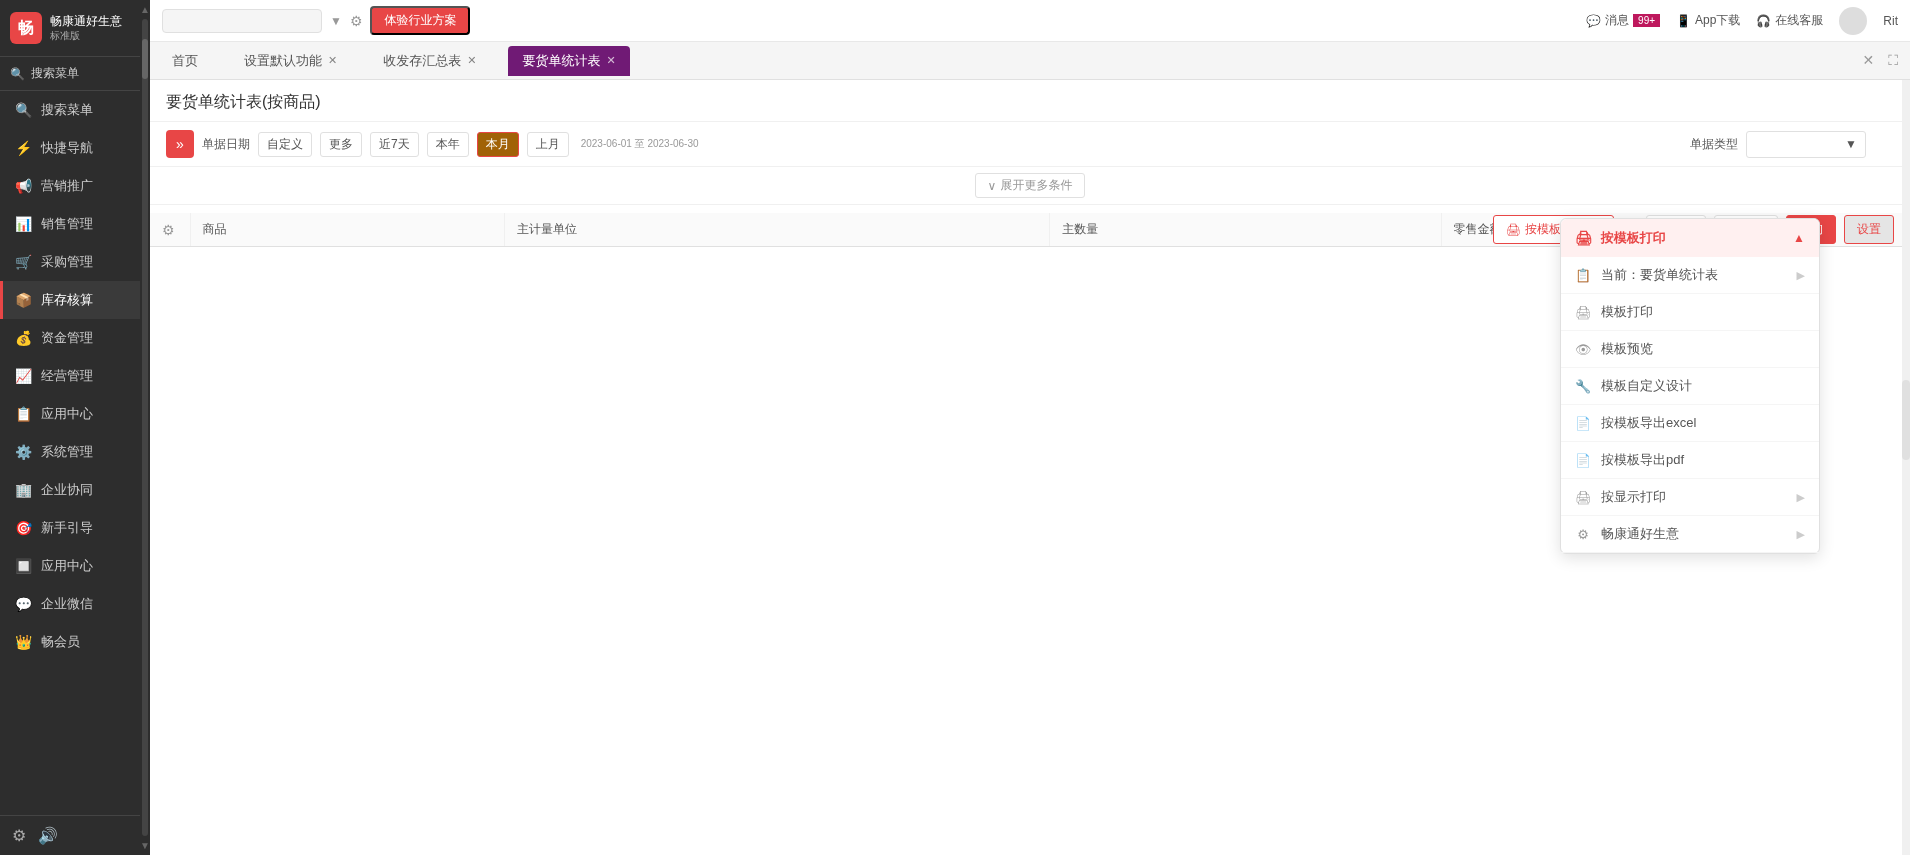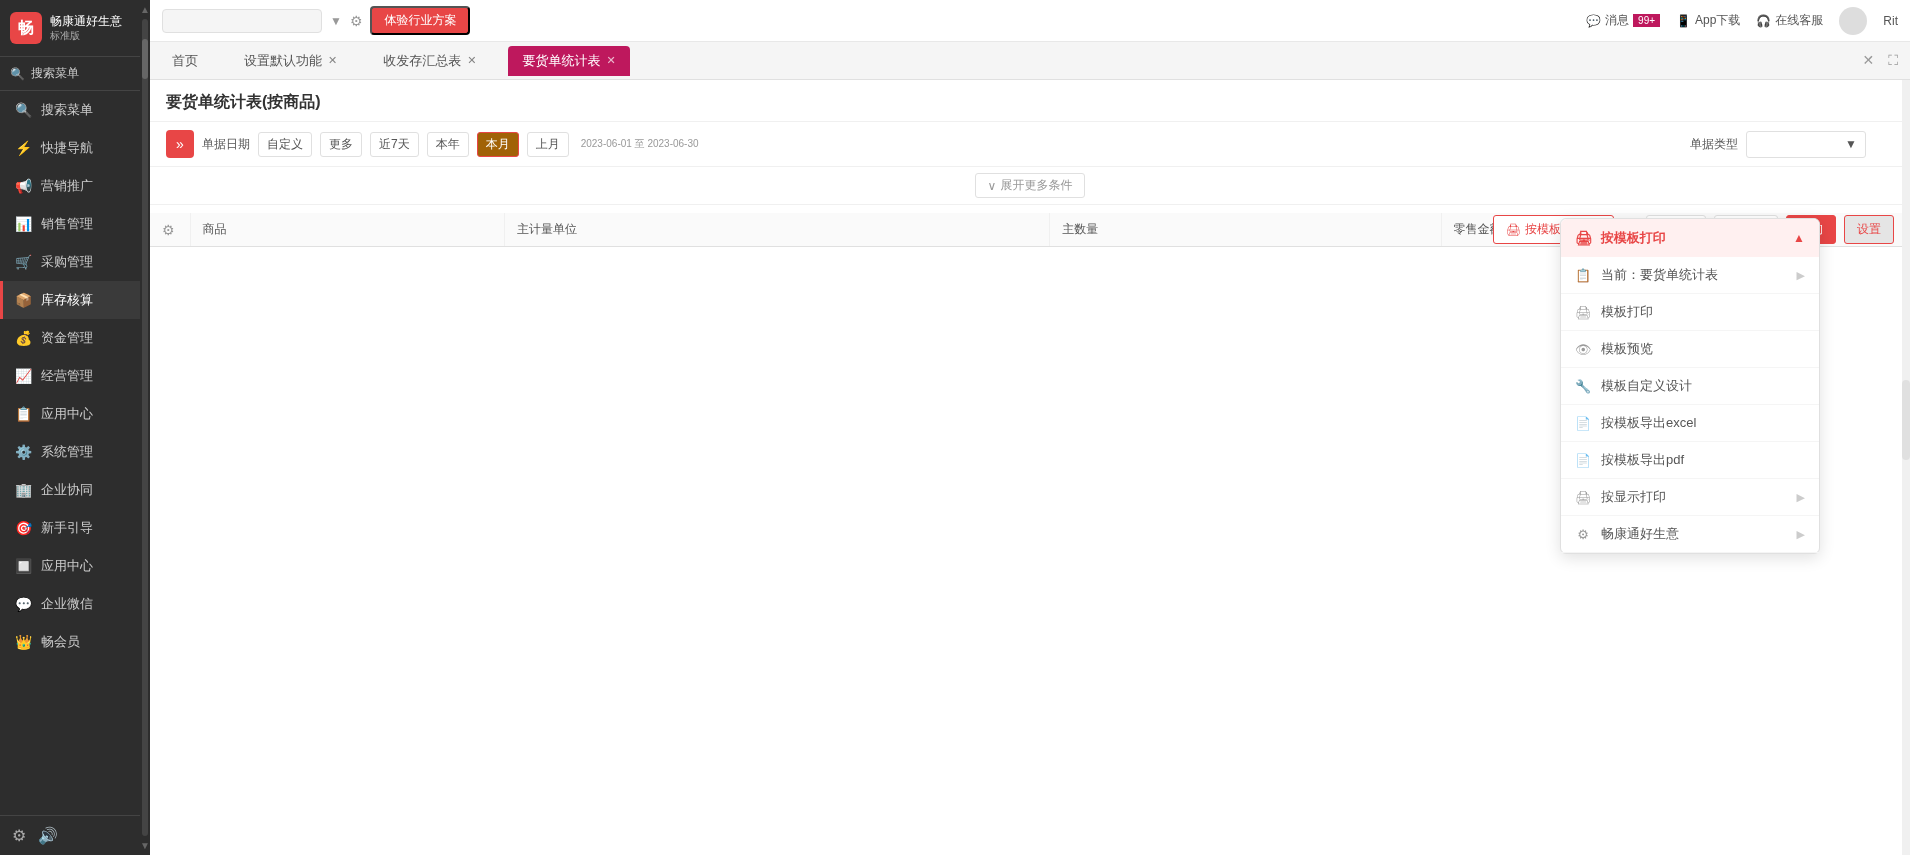--- a/index.html
+++ b/index.html
@@ -156,36 +156,36 @@
     }
     .tab {
       padding: 6px 14px;
       font-size: 13px;
       cursor: pointer;
       border-radius: 4px 4px 0 0;
       color: #555;
       display: flex; align-items: center; gap: 6px;
     }
     .tab.active {
-      background: #be185d;
+      background: #701a75;
       color: white;
     }
     .tab-close { font-size: 11px; opacity: 0.7; }
     .tabs-right { margin-left: auto; display: flex; gap: 6px; }
     .tab-ctrl-btn { font-size: 14px; color: #999; cursor: pointer; padding: 2px 4px; }
 
     
     .page-area { flex: 1; background: #fff; overflow: hidden; display: flex; flex-direction: column; position: relative; }
 
     
     .page-header {
       padding: 12px 16px 8px;
       border-bottom: 1px solid #f0f0f0;
     }
-    .page-title { font-size: 16px; font-weight: bold; color: #333; }
+    .page-title { font-size: 16px; font-weight: normal; color: #333; }
     .filter-expand-btn {
       width: 28px; height: 28px;
       background: #e84646;
       color: white;
       border: none;
       border-radius: 4px;
       cursor: pointer;
       display: flex; align-items: center; justify-content: center;
       font-size: 14px;
     }

